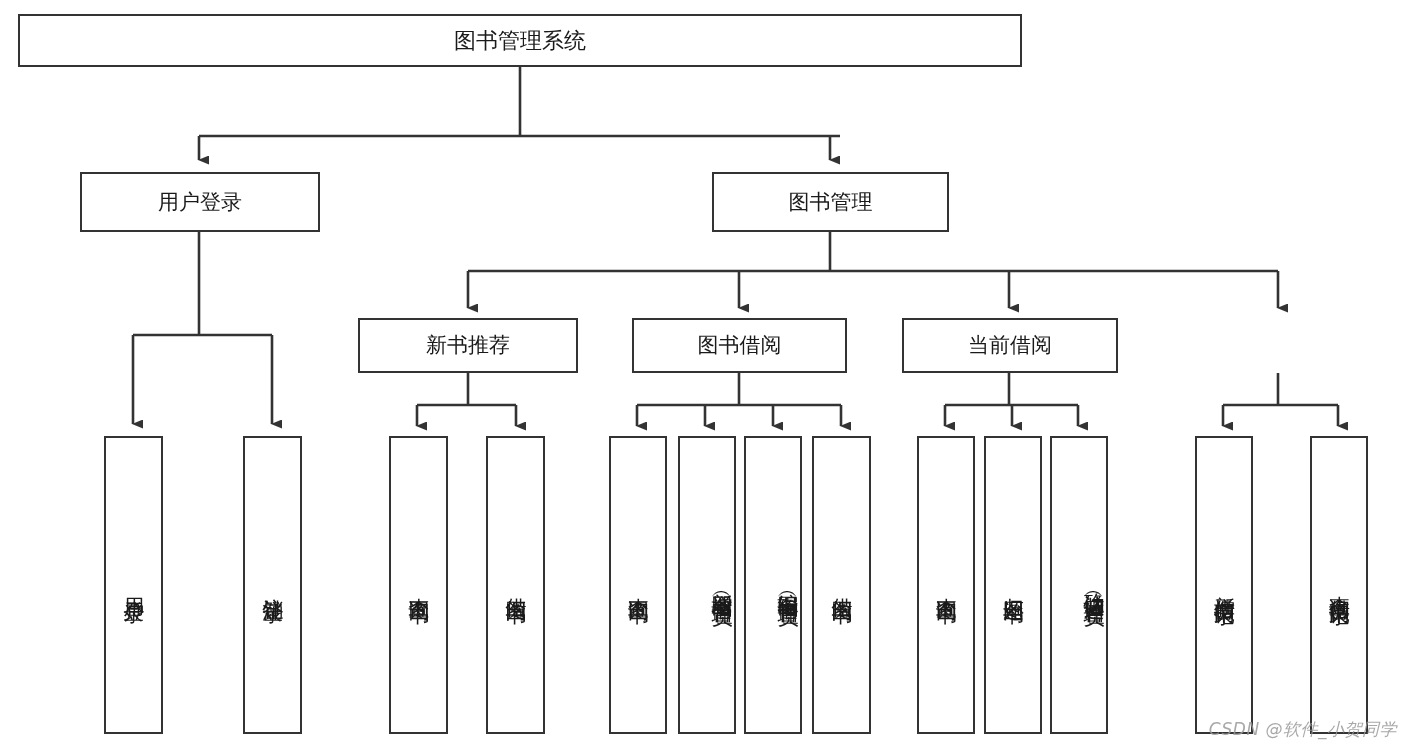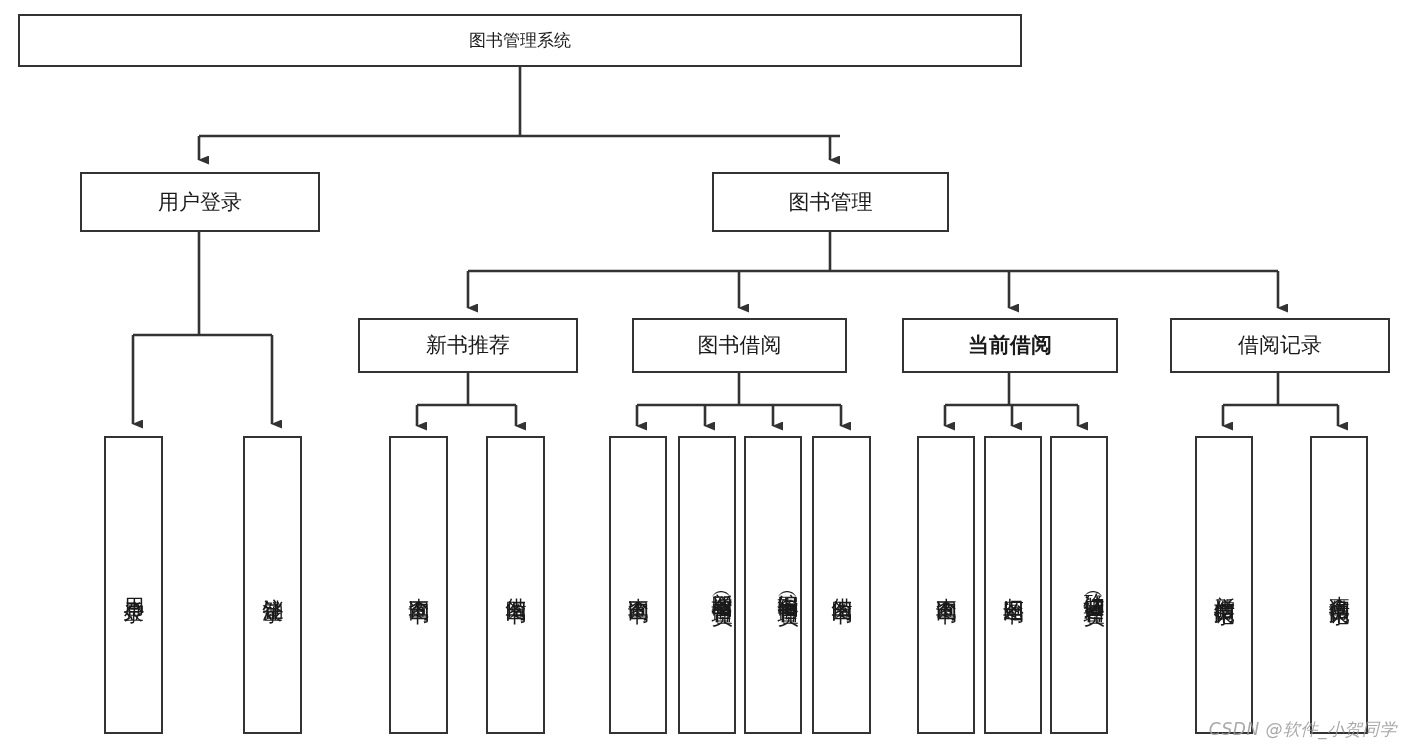--- a/index.html
+++ b/index.html
@@ -35,21 +35,21 @@
     align-items: center;
     justify-content: center;
     color: #1a1a1a;
     line-height: 1.18;
     text-align: center;
   }
   .node.horiz {
     font-size: 21px;
   }
   .node.root {
-    font-size: 17px;
+    font-size: 22px;
   }
   .node.vert {
     writing-mode: vertical-rl;
     text-orientation: upright;
     font-size: 21px;
     letter-spacing: 2px;
     padding: 6px 0;
     white-space: nowrap;
   }
   .node.vert.topalign {
@@ -133,25 +133,22 @@
   <div class="node horiz" style="left:712px; top:172px; width:237px; height:60px;">
     <span>图书管理</span>
   </div>
 
   <div class="node horiz" style="left:358px; top:318px; width:220px; height:55px;">
     <span>新书推荐</span>
   </div>
   <div class="node horiz" style="left:632px; top:318px; width:215px; height:55px;justify-content:center;">
     <span>图书借阅</span>
   </div>
-  <div class="node horiz" style="left:902px; top:318px; width:216px; height:55px;font-weight:bold;">
+  <div class="node horiz" style="left:902px; top:318px; width:216px; height:55px;">
     <span>当前借阅</span>
-  </div>
-  <div class="node horiz" style="left:1170px; top:318px; width:220px; height:55px;">
-    <span>借阅记录</span>
   </div>
 
   <div class="node vert" style="left:104px; top:436px; width:59px; height:298px;">
     <span>用户登录</span>
   </div>
   <div class="node vert" style="left:243px; top:436px; width:59px; height:298px;">
     <span>注销登录</span>
   </div>
 
   <div class="node vert" style="left:389px; top:436px; width:59px; height:298px;">

